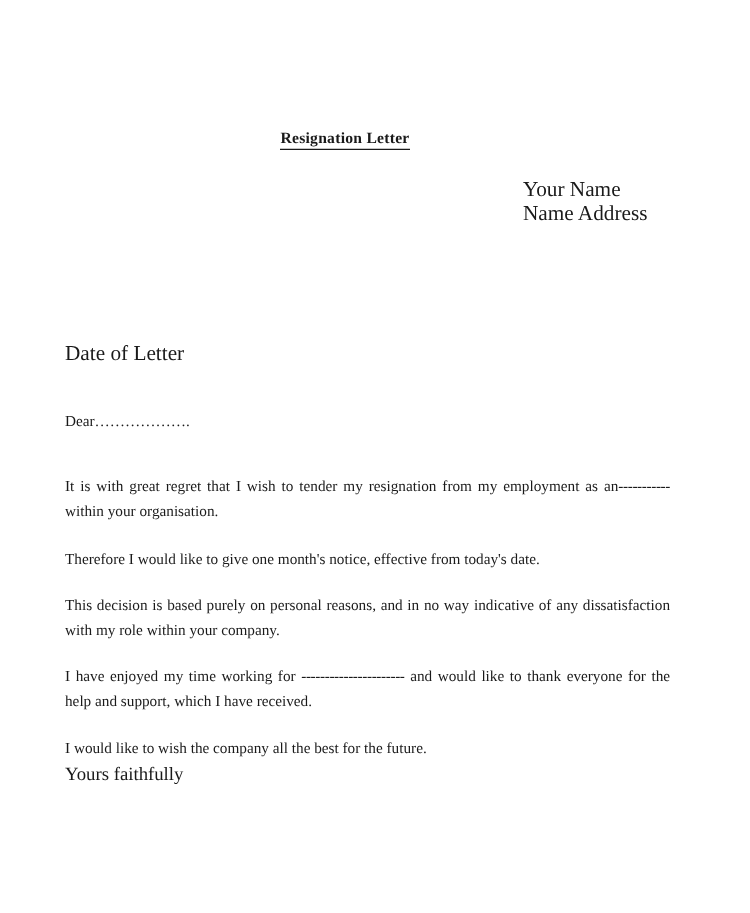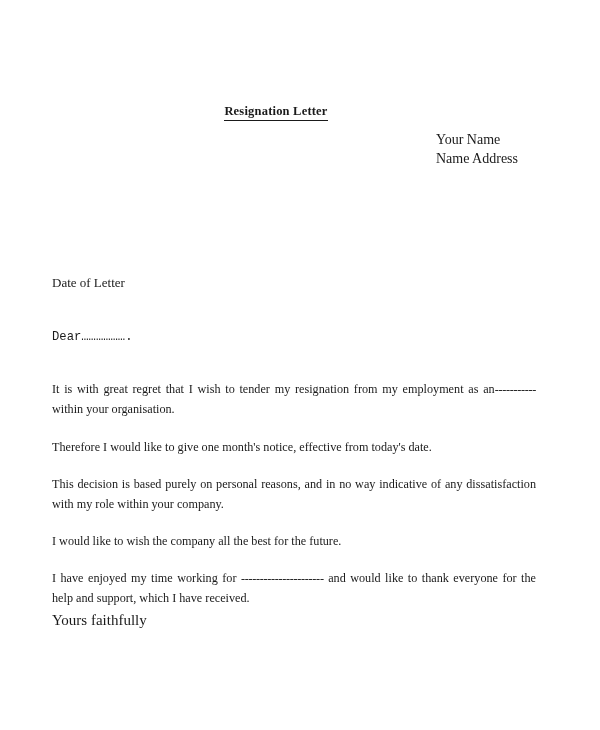--- a/index.html
+++ b/index.html
@@ -39,54 +39,53 @@
     font-weight: bold;
     letter-spacing: 0.2px;
     border-bottom: 1px solid #1a1a1a;
     padding-bottom: 1px;
     line-height: 1.2;
   }
 
   
   .sender-block {
     position: absolute;
-    top: 130px;
+    top: 142px;
     right: 82px;
     text-align: left;
-    font-size: 14px;
+    font-size: 17px;
     line-height: 19px;
   }
 
   
   .recipient-block {
     position: absolute;
     top: 199px;
     left: 52px;
     font-size: 12.2px;
     line-height: 19px;
   }
 
   
   .date-line {
     position: absolute;
     top: 273px;
     left: 52px;
-    font-size: 13px;
+    font-size: 17px;
     line-height: 19px;
   }
 
   
   .salutation {
     position: absolute;
     top: 328px;
     left: 52px;
     font-size: 12.2px;
     line-height: 19px;
     white-space: pre;
-    font-family: Liberation Mono, monospace;
   }
 
   
   .body-block {
     position: absolute;
     top: 364px;
     left: 52px;
     width: 484px;
   }
   .para {
@@ -133,23 +132,23 @@
 
   <div class="body-block">
 
     <p class="para p1"><span>It is with great regret that I wish to tender my resignation from my employment as an</span><span class="blank">-----------</span>
       <span>within your organisation.</span></p>
 
     <p class="para">Therefore I would like to give one month's notice, effective from today's date.</p>
 
     <p class="para">This decision is based purely on personal reasons, and in no way indicative of any dissatisfaction with my role within your company.</p>
 
-    <p class="para">I would like to wish the company all the best for the future.</p>
-
     <p class="para"><span>I have enjoyed my time working for</span>
       <span class="blank">----------------------</span>
       <span>and would like to thank everyone for the help and support, which I have received.</span></p>
+
+    <p class="para">I would like to wish the company all the best for the future.</p>
 
   </div>
 
   <div class="signoff">Yours faithfully</div>
 
 </div>
 
 </body></html>

